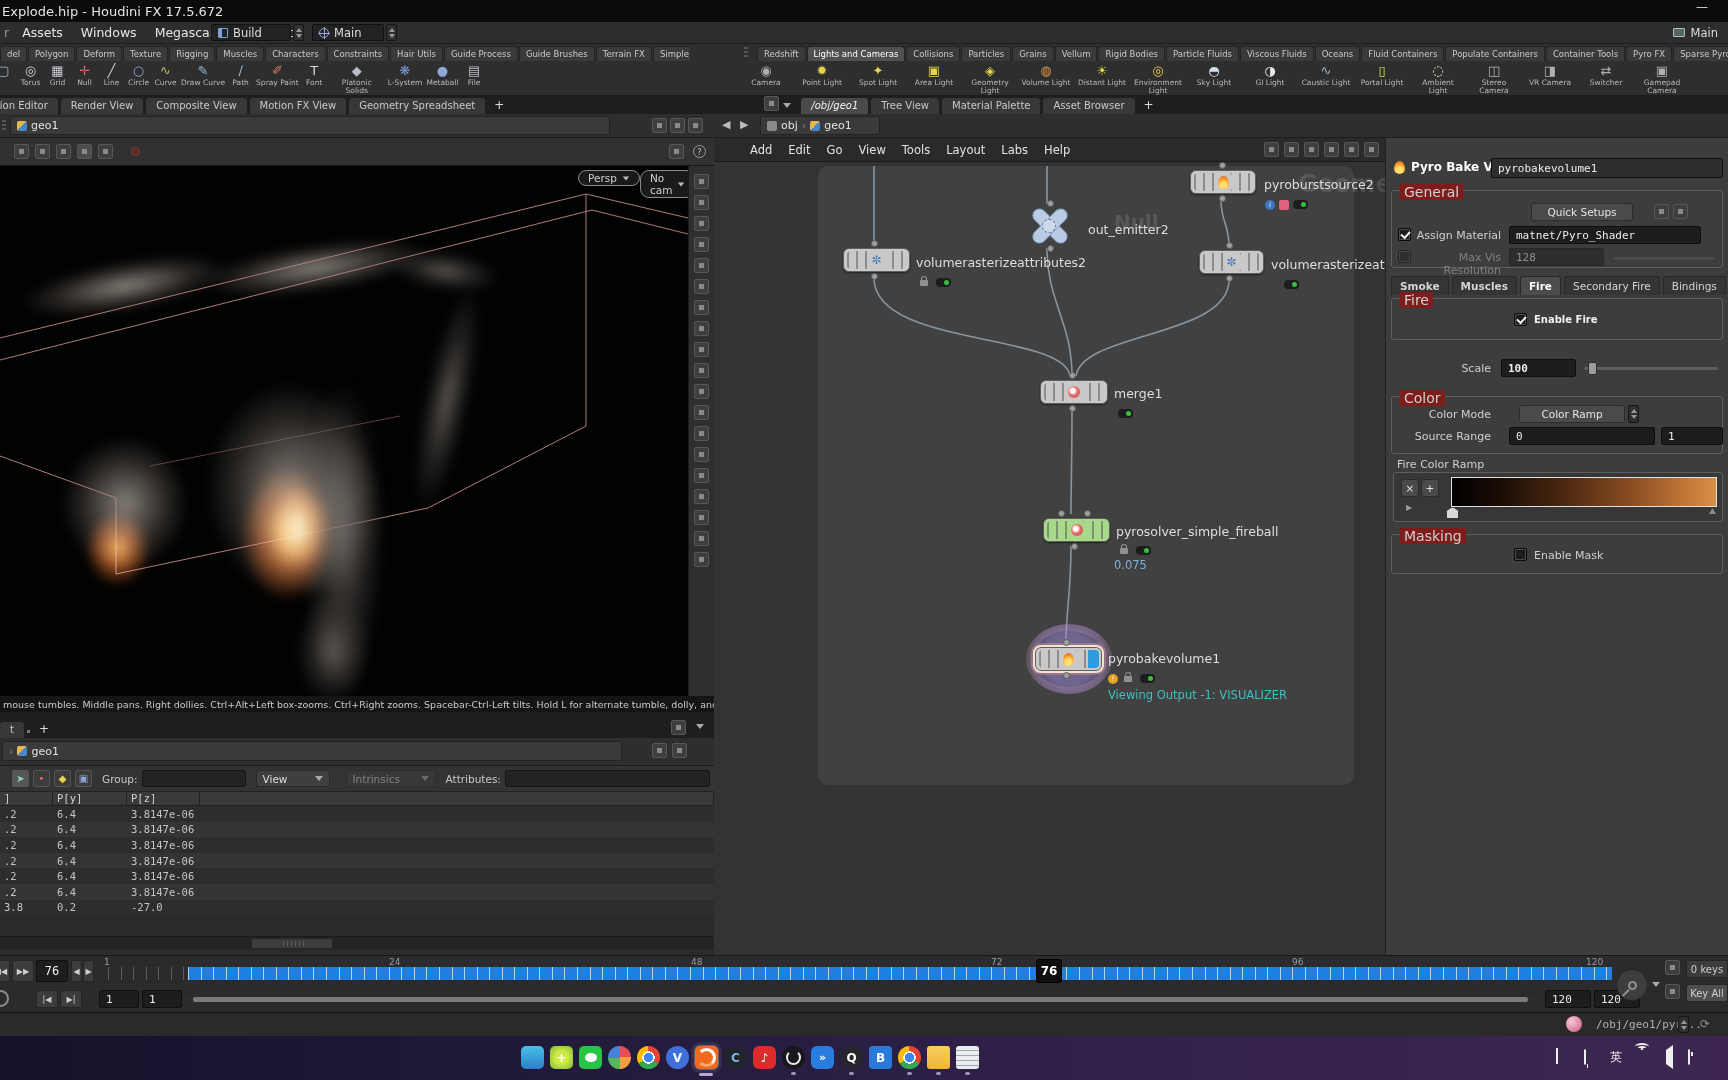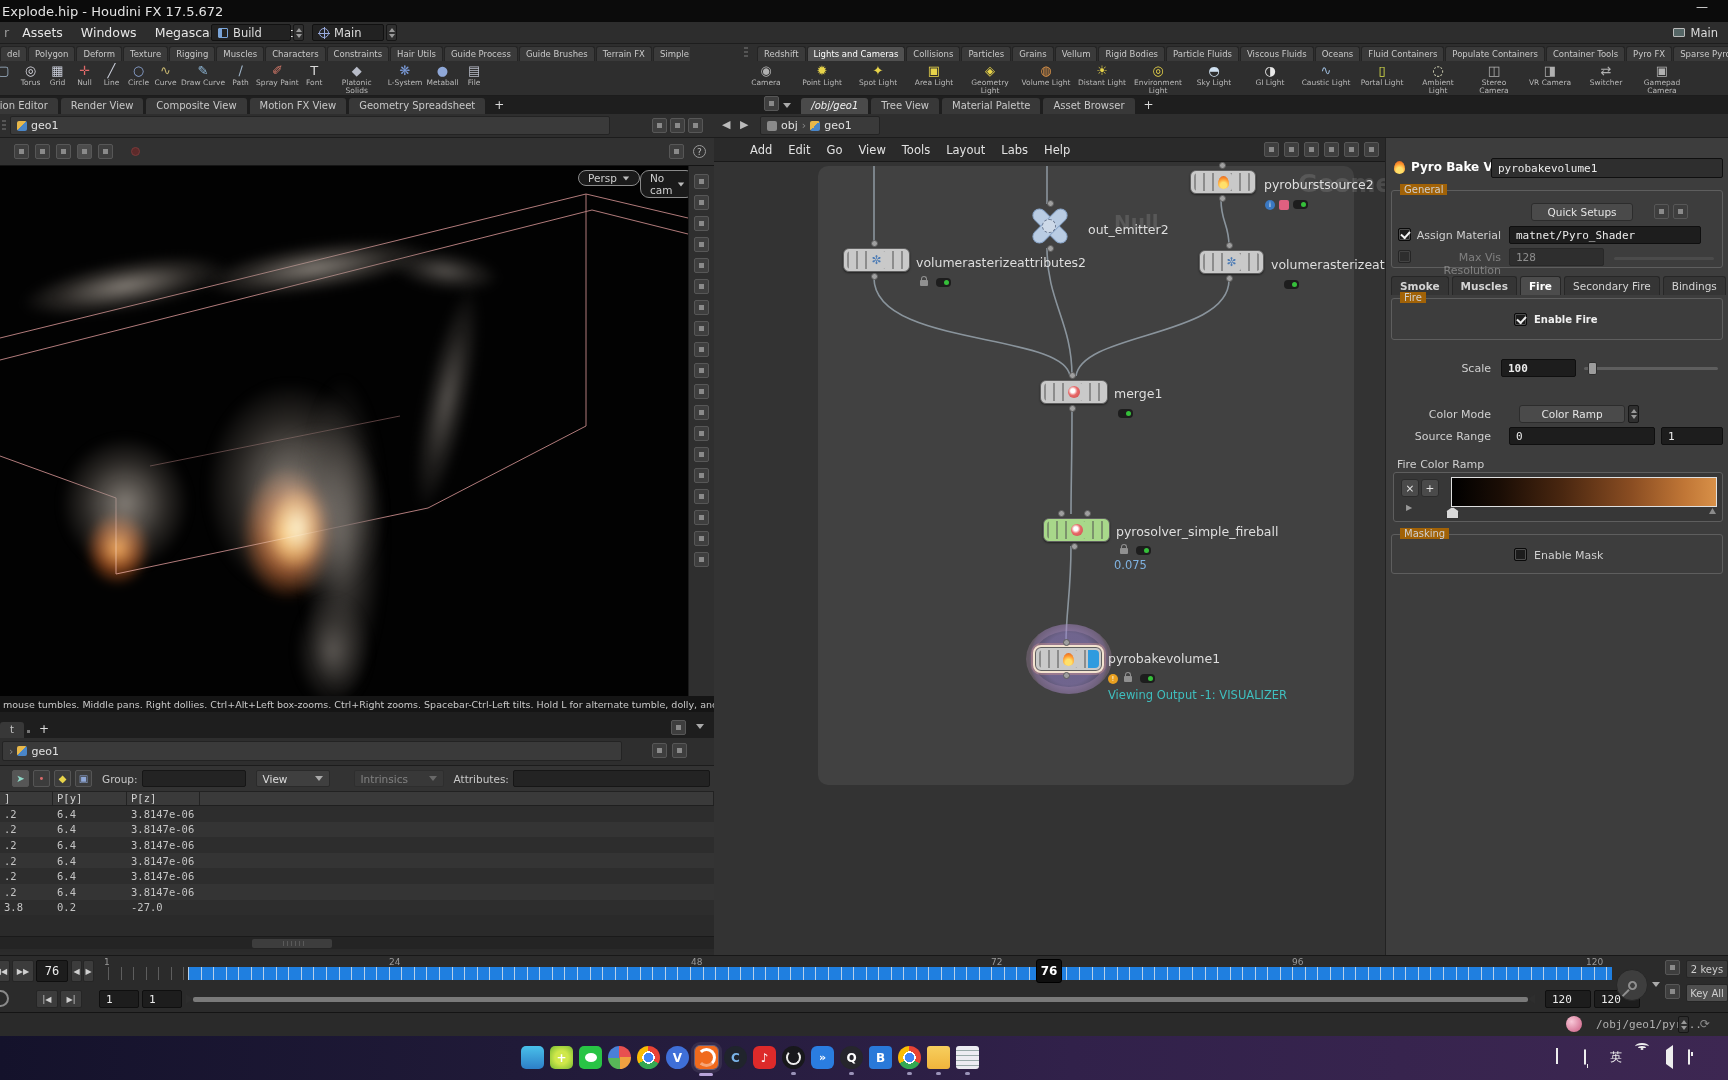--- a/index.html
+++ b/index.html
@@ -103,21 +103,21 @@
 .mlock{position:absolute;width:8px;height:6px;background:#909090;border-radius:1px}
 .mlock::before{content:"";position:absolute;left:1px;top:-4px;width:4px;height:4px;border:1.5px solid #909090;border-bottom:none;border-radius:3px 3px 0 0}
 .halo{position:absolute;border-radius:50%;background:radial-gradient(circle,rgba(150,130,205,.55) 0 46%,rgba(125,105,185,.28) 68%,transparent 72%);box-shadow:inset 0 0 0 7px rgba(200,160,200,.25)}
 .xnode{position:absolute}
 .xnode .bar{position:absolute;left:6px;top:11px;width:44px;height:14px;border-radius:7px;background:#b9cce3;border:1px solid #8aa5c8}
 .xnode .b1{transform:rotate(45deg)}.xnode .b2{transform:rotate(-45deg)}
 .xnode .dotc{position:absolute;left:20px;top:11px;width:14px;height:14px;border-radius:50%;border:1.5px dashed #6a7890;background:#cdd9e8}
 
 #parampane{left:1385px;top:138px;width:343px;height:817px;background:#3d3d3d;border-left:1px solid #222}
 .grp{position:absolute;border:1px solid #5e5e5e;border-radius:3px}
-.glab{position:absolute;top:-7px;left:8px;background:#a16207;padding:0 4px;font-size:10px;color:#cfcfcf}
+.glab{position:absolute;top:-7px;left:8px;background:#7f1d1d;padding:0 4px;font-size:14px;color:#cfcfcf}
 .plabel{position:absolute;font-size:11px;color:#cfcfcf;text-align:right}
 .pfld{position:absolute;background:#1d1d1d;border:1px solid #0f0f0f;border-radius:2px;color:#ececec;font-size:11px;display:flex;align-items:center;padding-left:6px}
 .pbtn{position:absolute;background:#4a4a4a;border:1px solid #2c2c2c;border-radius:3px;color:#e4e4e4;font-size:10.5px;display:flex;align-items:center;justify-content:center}
 .c-box{position:absolute;width:13px;height:13px;background:#1c1c1c;border:1px solid #0a0a0a;border-radius:2px;box-shadow:inset 0 0 0 1px #4e4e4e}
 .c-box.on::after{content:"";position:absolute;left:2px;top:2px;width:7px;height:4px;border-left:2px solid #f0f0f0;border-bottom:2px solid #f0f0f0;transform:rotate(-48deg)}
 .track{position:absolute;height:3px;background:#5e5e5e;border-radius:2px}
 .handle{position:absolute;width:9px;height:13px;background:#9c9c9c;border:1px solid #2e2e2e;border-radius:2px}
 .ptabs{position:absolute;display:flex;gap:3px}
 .ptb{padding:3px 8px;background:#353535;border:1px solid #272727;border-bottom:none;border-radius:3px 3px 0 0;font-size:10.5px;color:#d4d4d4;font-weight:bold}
 .ptb.active{background:#4c4c4c;color:#fff}
@@ -506,21 +506,21 @@
     <span class="sbtn on" style="color:#8fd8c8">➤</span>
     <span class="sbtn" style="color:#d86a6a">•</span>
     <span class="sbtn" style="color:#e8d44a">◆</span>
     <span class="sbtn" style="color:#8fa8d8">▣</span>
     <span style="margin-left:6px;color:#c8c8c8;font-size:10.5px">Group:</span>
     <span class="fld" style="width:104px;height:17px"></span>
     <span class="ddl" style="width:74px;height:17px;margin-left:6px">
         <span>View</span>
         <span class="caret"></span>
       </span>
-    <span class="ddl dim" style="width:90px;height:17px;margin-left:20px">
+    <span class="ddl dim" style="width:90px;height:17px;margin-left:12px">
         <span>Intrinsics</span>
         <span class="caret"></span>
       </span>
     <span style="margin-left:6px;color:#c8c8c8;font-size:10.5px">Attributes:</span>
     <span class="fld" style="flex:1;height:17px;margin-right:4px"></span>
   </div>
   <div class="abs" id="sstable">
     <div class="sshead">
       <span class="c0">]</span>
         <span class="c1">P[y]</span>
@@ -734,20 +734,23 @@
     <span class="c-box on" style="left:128px;top:175px"></span>
     <span style="position:absolute;left:148px;top:176px;font-weight:bold;font-size:10px;color:#f0f0f0">Enable Fire</span>
 
     <span class="plabel" style="left:40px;top:224px;width:65px">Scale</span>
     <div class="pfld mono" style="left:115px;top:221px;width:75px;height:18px;font-weight:bold">
         <span>100</span>
       </div>
     <span class="track" style="left:198px;top:229px;width:134px"></span>
     <span class="handle" style="left:202px;top:224px"></span>
 
+    <div class="grp" style="left:5px;top:258px;width:332px;height:58px">
+      <span class="glab">Color</span>
+    </div>
     <span class="plabel" style="left:20px;top:270px;width:85px">Color Mode</span>
     <div class="pbtn" style="left:133px;top:267px;width:106px;height:18px">
         <span>Color Ramp</span>
       </div>
     <div class="spin" style="position:absolute;left:242px;top:267px;height:18px">
         <i class="u"></i>
         <i class="d"></i>
       </div>
     <span class="plabel" style="left:20px;top:292px;width:85px">Source Range</span>
     <div class="pfld mono" style="left:123px;top:289px;width:146px;height:18px">
@@ -815,21 +818,21 @@
         <span>120</span>
       </div>
     <span style="position:absolute;left:1616px;top:13px;width:32px;height:32px;border-radius:50%;background:#3e3e3e;border:1px solid #272727;display:flex;align-items:center;justify-content:center">
       <span style="width:9px;height:9px;border:2px solid #909090;border-radius:50%;position:relative;transform:rotate(45deg)">
           <i style="position:absolute;left:2px;top:8px;width:2px;height:9px;background:#909090"></i>
         </span>
     </span>
     <span class="caret" style="position:absolute;left:1652px;top:26px"></span>
     <span class="mini" style="position:absolute;left:1665px;top:4px"></span>
     <div class="tlb" style="left:1686px;top:4px;width:42px;height:18px;font-size:10px">
-        <span>2 keys</span>
+        <span>0 keys</span>
       </div>
     <span class="mini" style="position:absolute;left:1665px;top:28px"></span>
     <div class="tlb" style="left:1686px;top:28px;width:42px;height:18px;font-size:10px;background:#4f4f4f">
         <span>Key All</span>
       </div>
   </div>
 
   <div class="abs" id="statusbar">
     <span style="position:absolute;left:1566px;top:3px;width:16px;height:16px;border-radius:50%;background:radial-gradient(circle at 35% 35%,#f8c8d8,#d87a9a 70%)"></span>
     <span class="mono" style="position:absolute;left:1596px;top:5px;color:#b0b0b0;font-size:11px">/obj/geo1/pyr...</span>

